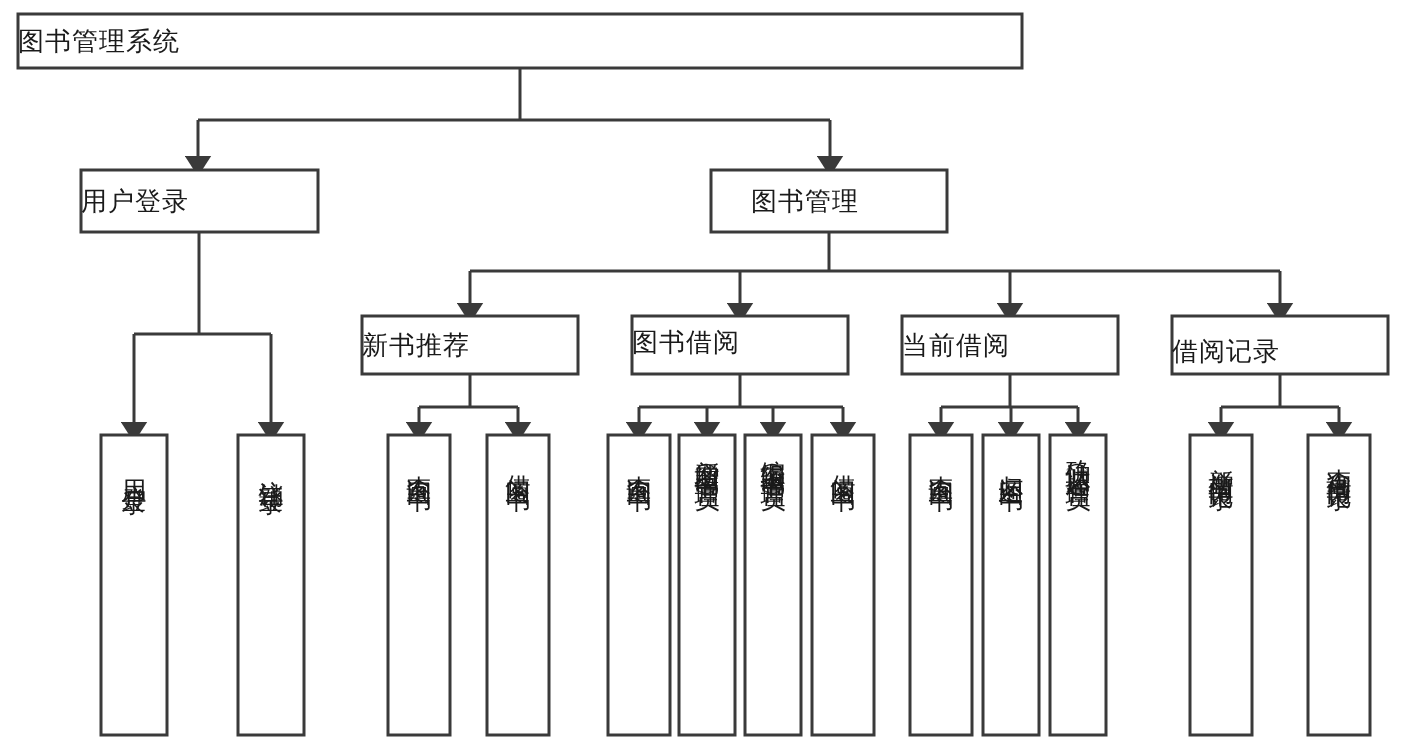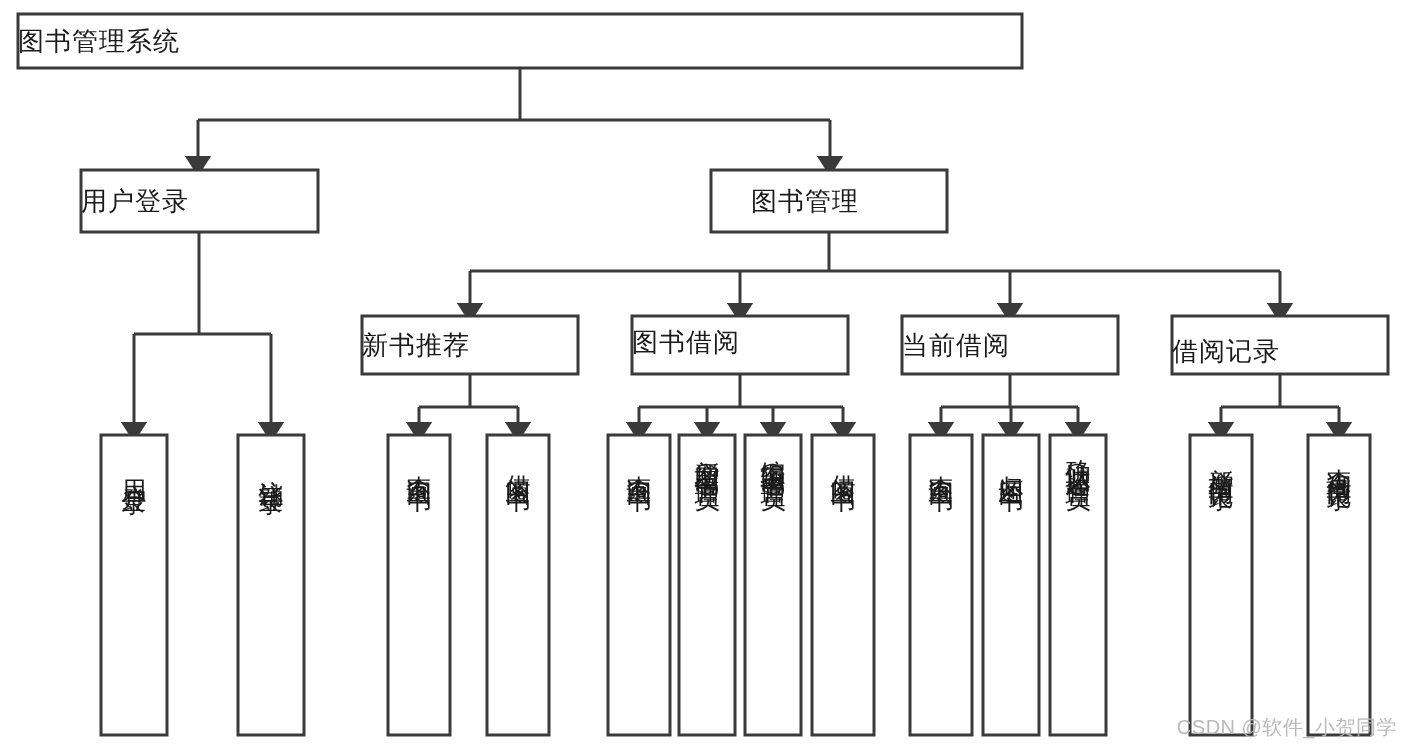--- a/index.html
+++ b/index.html
@@ -212,15 +212,14 @@
   <div class="vlabel-wrap" style="left:1050px; top:440px; width:56px; height:295px;">
     <span class="vlabel-text">确认归还（管理员）</span>
   </div>
   <div class="vlabel-wrap" style="left:1190px; top:448px; width:62px; height:287px;">
     <span class="vlabel-text">新增借阅记录</span>
   </div>
   <div class="vlabel-wrap" style="left:1308px; top:448px; width:62px; height:287px;">
     <span class="vlabel-text">查询借阅记录</span>
   </div>
 
-  <div id="watermark">CSDN @软件_小贺同学</div>
 
 </div>
 
 </body></html>

